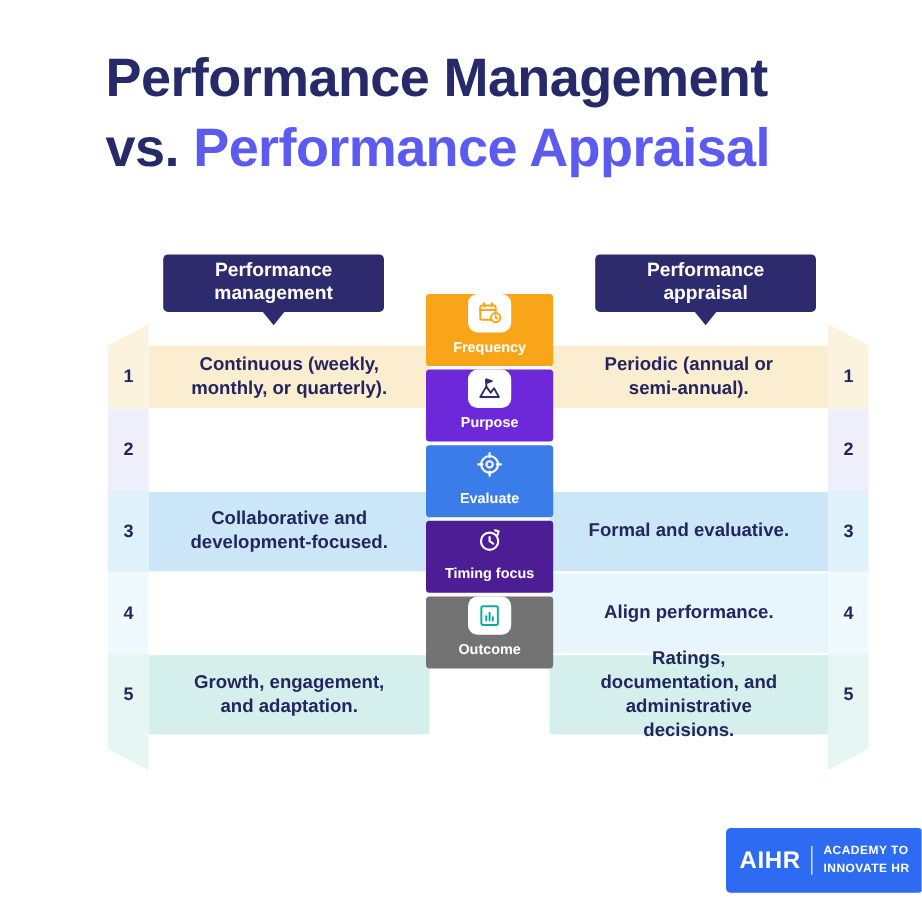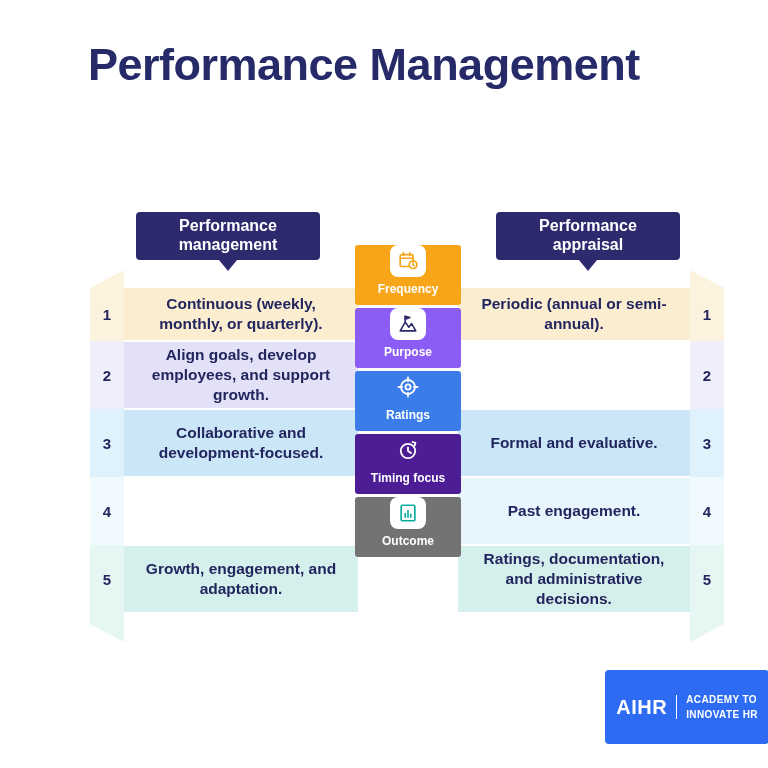--- a/index.html
+++ b/index.html
@@ -30,56 +30,57 @@
   .seg-3 { height:68px; background:#DFF1FA; }
   .seg-4 { height:68px; background:#F0F9FE; }
   .seg-5 { height:97px; background:#E5F6F3; }
   .wing .num { position:absolute; left:0; right:0; text-align:center; transform:translateY(-50%);
                color:#23265E; font-weight:bold; font-size:15px; }
   .num-1 { top:44px; } .num-2 { top:105px; } .num-3 { top:173px; } .num-4 { top:241px; } .num-5 { top:309px; }
 
   
   .cell { position:absolute; display:flex; align-items:center; justify-content:center;
           text-align:center; color:#23265E; font-weight:bold; font-size:15.5px; line-height:1.28;
-          padding:4px 14px; z-index:2; }
+          padding:4px 30px; z-index:2; }
   .cell-left  { left:92px;  width:234px; }
   .cell-right { left:426px; width:232px; }
   .row-1 { top:288px; height:52px; background:#FBEED0; }
   .row-2 { top:342px; height:66px; background:#E3E1F8; }
   .row-3 { top:410px; height:66px; background:#CBE7F7; }
   .row-4 { top:478px; height:66px; background:#E7F5FC; }
   .row-5 { top:546px; height:66px; background:#D5F0EC; }
 
   
   .catcol { position:absolute; left:323px; top:245px; width:106px; display:flex;
             flex-direction:column; gap:3px; z-index:5; }
   .tile { height:60px; display:flex; flex-direction:column; align-items:center;
           gap:5px; border-radius:3px; }
-  .tile-1 { background:#F9A51A; } .tile-2 { background:#8b5cf6; } .tile-3 { background:#3A7CE8; }
+  .tile-1 { background:#F9A51A; } .tile-2 { background:#6d28d9; } .tile-3 { background:#3A7CE8; }
   .tile-4 { background:#4c1d95; } .tile-5 { background:#737373; }
   .tile .label { color:#ffffff; font-weight:bold; font-size:12px; text-align:center; }
   .iconbox { width:36px; height:32px; background:#ffffff; border-radius:8px;
              display:flex; align-items:center; justify-content:center; }
   .baricon { width:36px; height:32px; display:flex; align-items:center; justify-content:center; }
   svg { display:block; }
 
   
   .logo { position:absolute; right:31px; bottom:24px; background:#2D6BF2; border-radius:4px;
-          display:flex; align-items:center; gap:9px; padding:22px 11px; z-index:6; }
+          display:flex; align-items:center; gap:9px; padding:12px 11px; z-index:6; }
   .logo .brand { color:#fff; font-weight:bold; font-size:20px; letter-spacing:0.5px; }
   .logo .divider { width:1px; height:24px; background:#ffffff; }
   .logo .tagline { color:#fff; font-weight:bold; font-size:10px; letter-spacing:0.4px; line-height:1.5; }
 </style>
 </head>
 <body>
 
 <div class="canvas">
 
   <div class="title">
     <div>Performance Management</div>
+    <div><span>vs. </span><span class="accent">Performance Appraisal</span></div>
   </div>
 
   <div class="badge badge-left">
     <span>Performance management</span>
     <span class="pointer"></span>
   </div>
   <div class="badge badge-right">
     <span>Performance appraisal</span>
     <span class="pointer"></span>
   </div>
@@ -104,27 +105,26 @@
     <div class="seg seg-4"></div>
     <div class="seg seg-5"></div>
     <span class="num num-1">1</span>
     <span class="num num-2">2</span>
     <span class="num num-3">3</span>
     <span class="num num-4">4</span>
     <span class="num num-5">5</span>
   </div>
 
   <div class="cell cell-left row-1">Continuous (weekly, monthly, or quarterly).</div>
-  <div class="cell cell-left row-2">Align goals, develop employees, and support growth.</div>
   <div class="cell cell-left row-3">Collaborative and development-focused.</div>
   <div class="cell cell-right row-1">Periodic (annual or semi-annual).</div>
 
   <div class="cell cell-left row-5">Growth, engagement, and adaptation.</div>
   <div class="cell cell-right row-3">Formal and evaluative.</div>
-  <div class="cell cell-right row-4">Past engagement.</div>
+  <div class="cell cell-right row-4">Align performance.</div>
   <div class="cell cell-right row-5">Ratings, documentation, and administrative decisions.</div>
 
   <div class="catcol">
 
     <div class="tile tile-1">
       <span class="iconbox">
         <svg width="22" height="22" viewBox="0 0 24 24" fill="none" stroke="#F9A51A" stroke-width="1.8" stroke-linecap="round">
           <rect x="3.5" y="5" width="14" height="13" rx="1.5"></rect>
           <line x1="3.5" y1="9" x2="17.5" y2="9"></line>
           <line x1="7" y1="3" x2="7" y2="6"></line>
@@ -151,21 +151,21 @@
       <span class="baricon">
         <svg width="24" height="24" viewBox="0 0 24 24" fill="none" stroke="#ffffff" stroke-width="1.8" stroke-linecap="round">
           <circle cx="12" cy="12" r="7"></circle>
           <circle cx="12" cy="12" r="2.6"></circle>
           <line x1="12" y1="2.5" x2="12" y2="6"></line>
           <line x1="12" y1="18" x2="12" y2="21.5"></line>
           <line x1="2.5" y1="12" x2="6" y2="12"></line>
           <line x1="18" y1="12" x2="21.5" y2="12"></line>
         </svg>
       </span>
-      <span class="label">Ratings</span>
+      <span class="label">Evaluate</span>
     </div>
 
     <div class="tile tile-4">
       <span class="baricon">
         <svg width="24" height="24" viewBox="0 0 24 24" fill="none" stroke="#ffffff" stroke-width="1.8" stroke-linecap="round" stroke-linejoin="round">
           <circle cx="12" cy="13" r="7.2"></circle>
           <path d="M12 9.5 L12 13 L15 15"></path>
           <path d="M16.5 4 L19.5 4.8 L18.7 7.6"></path>
         </svg>
       </span>

